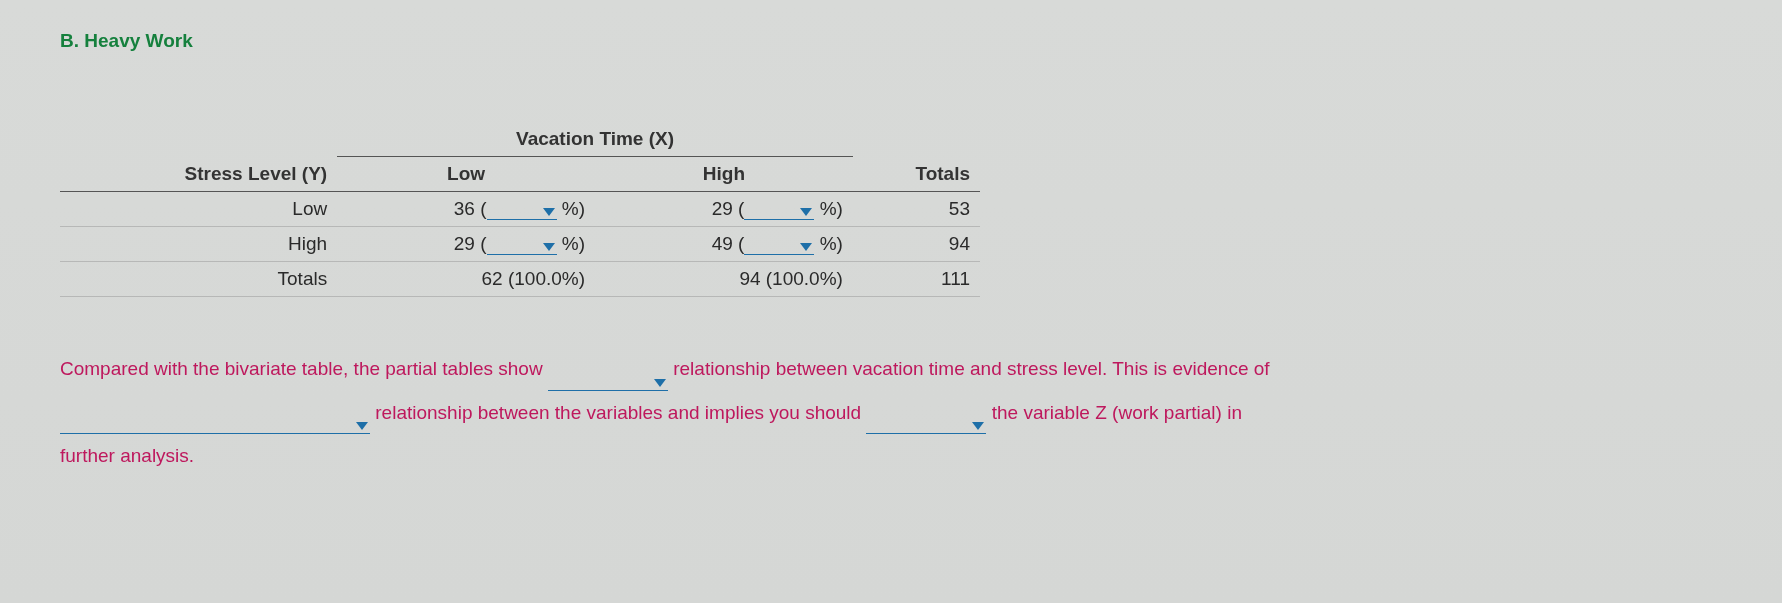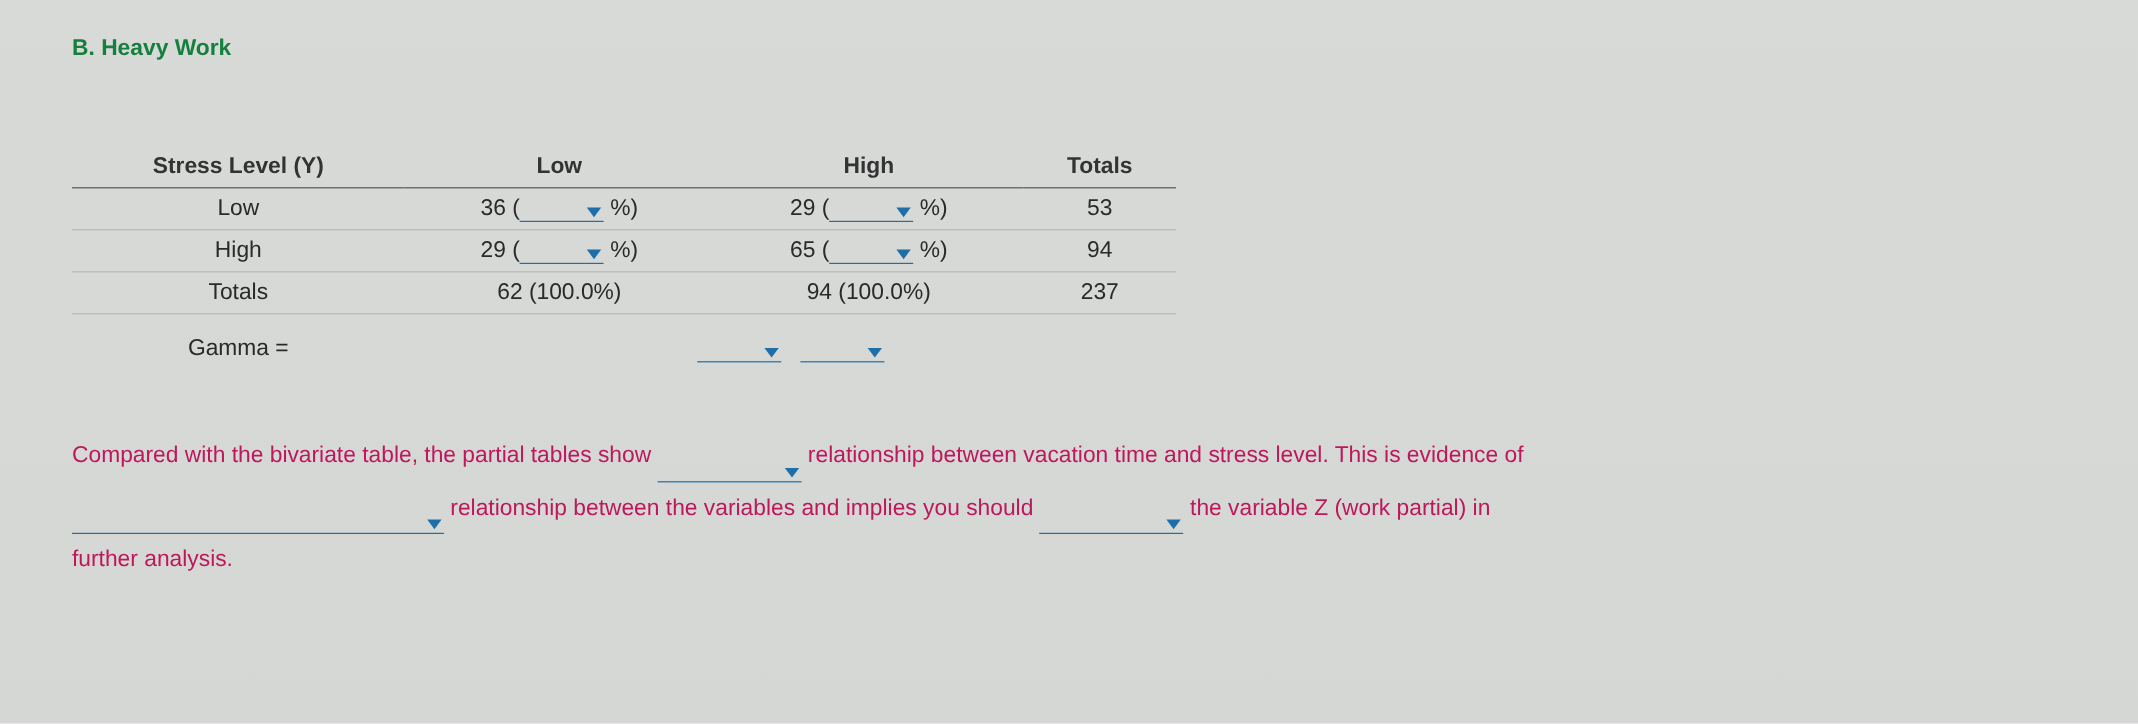--- a/index.html
+++ b/index.html
@@ -16,21 +16,21 @@
     color: #15803d;
     margin-bottom: 70px;
   }
   .tbl {
     width: 920px;
     border-collapse: collapse;
     margin-bottom: 10px;
   }
   .tbl td, .tbl th {
     padding: 6px 10px;
-    text-align: center;
+    text-align: right;
     font-weight: normal;
     vertical-align: bottom;
   }
   .tbl .xhead {
     text-align: center;
     font-weight: bold;
     color: #333;
     border-bottom: 1px solid #555;
   }
   .tbl .colhead {
@@ -81,20 +81,25 @@
     color: #be185d;
   }
 </style>
 </head>
 <body>
 
 <div class="title">B. Heavy Work</div>
 
 <table class="tbl">
   <tbody>
+      <tr>
+    <th style="border:none"></th>
+    <th colspan="2" class="xhead">Vacation Time (X)</th>
+    <th style="border:none"></th>
+  </tr>
   <tr>
     <th class="yhead">Stress Level (Y)</th>
     <th class="colhead">Low</th>
     <th class="colhead">High</th>
     <th class="totalshead">Totals</th>
   </tr>
 
   <tr class="row">
     <td>Low</td>
     <td class="cell-center">
@@ -105,40 +110,32 @@
     </td>
     <td>53</td>
   </tr>
 
   <tr class="row">
     <td>High</td>
     <td class="cell-center">
       <span>29</span><span> (</span><span class="dd"><span class="tri"></span></span><span> %)</span>
     </td>
     <td class="cell-center">
-      <span>65</span><span> (</span><span class="dd"><span class="tri"></span></span><span> %)</span>
+      <span>49</span><span> (</span><span class="dd"><span class="tri"></span></span><span> %)</span>
     </td>
     <td>94</td>
   </tr>
 
   <tr class="row">
     <td>Totals</td>
     <td class="cell-center">62 (100.0%)</td>
     <td class="cell-center">94 (100.0%)</td>
-    <td>237</td>
+    <td>111</td>
   </tr>
 
-  <tr class="gamma-row">
-    <td class="gamma-label">Gamma =</td>
-    <td colspan="3">
-      <span class="dd"><span class="tri"></span></span>
-      &nbsp;
-      <span class="dd"><span class="tri"></span></span>
-    </td>
-  </tr>
 </tbody>
   </table>
 
 <div class="para">
   <span>Compared with the bivariate table, the partial tables show </span>
   <span class="dd dd-wide"><span class="tri"></span></span>
   <span> relationship between vacation time and stress level. This is evidence of </span>
   <br>
   <span class="dd dd-wider" style="width:310px"><span class="tri"></span></span>
   <span> relationship between the variables and implies you should </span>

